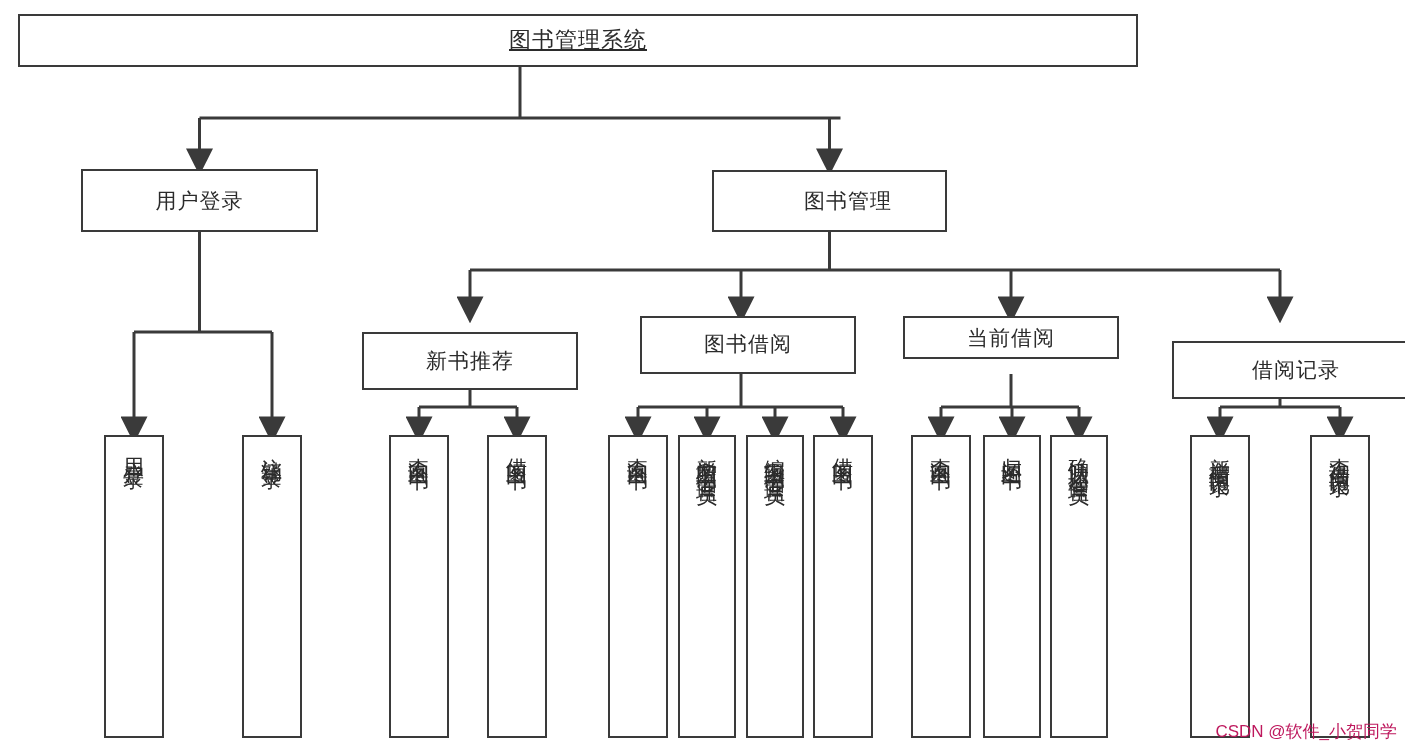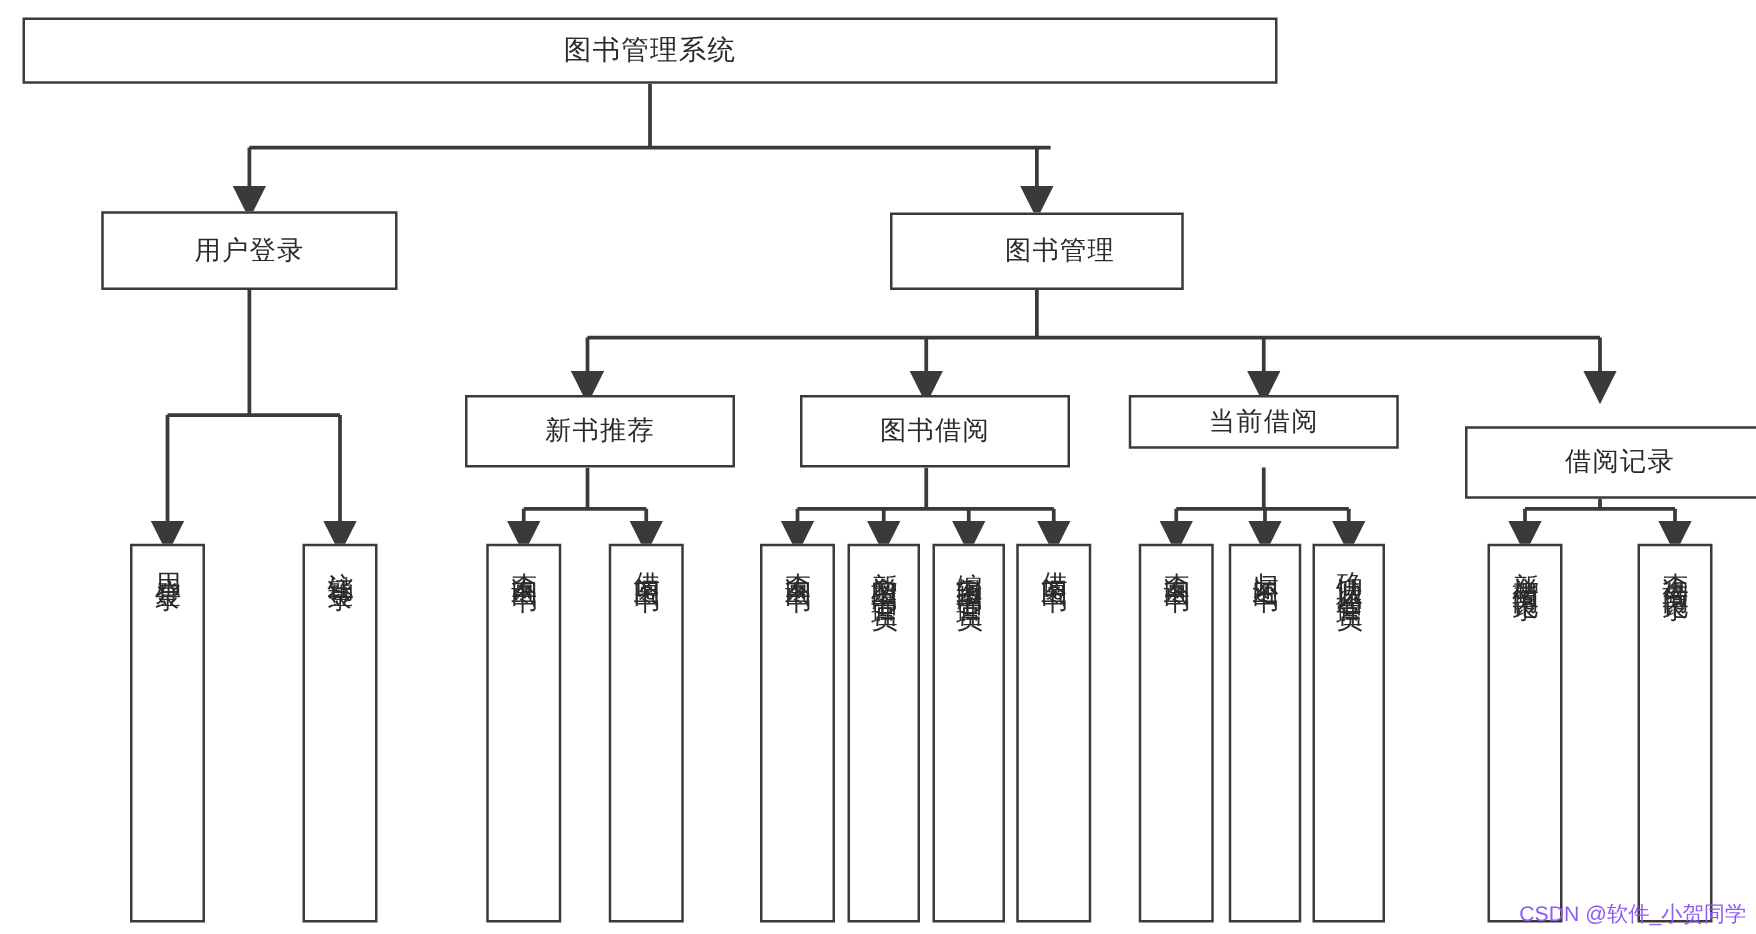--- a/index.html
+++ b/index.html
@@ -45,21 +45,21 @@
     letter-spacing:4px;
     white-space:nowrap;
     -webkit-writing-mode:vertical-rl;
   }
 
   .watermark{
     position:absolute;
     right:8px;
     bottom:4px;
     font-size:17px;
-    color:#8b5cf6;
+    color:#be185d;
     white-space:nowrap;
     pointer-events:none;
   }
 </style>
 </head>
 <body>
 
 <div id="stage">
 
   <svg class="wires" viewBox="0 0 1405 747">
@@ -105,32 +105,32 @@
       <path d="M1012,407 L1012,420" marker-end="url(#arrow)"></path>
       <path d="M1079,407 L1079,420" marker-end="url(#arrow)"></path>
 
       <path d="M1280,374 L1280,407"></path>
       <path d="M1220,407 L1340,407"></path>
       <path d="M1220,407 L1220,420" marker-end="url(#arrow)"></path>
       <path d="M1340,407 L1340,420" marker-end="url(#arrow)"></path>
     </g>
   </svg>
 
-  <div class="node root h" style="left: 18px; top: 14px; width: 1004px; height: 53px;">
+  <div class="node root h" style="left: 18px; top: 14px; width: 1120px; height: 53px; text-decoration: underline;">
     <span class="label">图书管理系统</span>
   </div>
 
   <div class="node h" style="left: 81px; top: 169px; width: 237px; height: 63px;">
     <span class="label">用户登录</span>
   </div>
   <div class="node h" style="left: 712px; top: 170px; width: 235px; height: 62px; padding-left: 37px;">
     <span class="label">图书管理</span>
   </div>
 
-  <div class="node h" style="left: 362px; top: 316px; width: 216px; height: 58px; margin-left: 10px;">
+  <div class="node h" style="left: 362px; top: 332px; width: 216px; height: 58px;">
     <span class="label">新书推荐</span>
   </div>
   <div class="node h" style="left: 640px; top: 316px; width: 216px; height: 58px; font-family: Liberation Serif, serif;">
     <span class="label">图书借阅</span>
   </div>
   <div class="node h" style="left: 903px; top: 316px; width: 216px; height: 43px;">
     <span class="label">当前借阅</span>
   </div>
   <div class="node h" style="left: 1172px; top: 316px; width: 248px; height: 58px; margin-top: 25px;">
     <span class="label">借阅记录</span>

